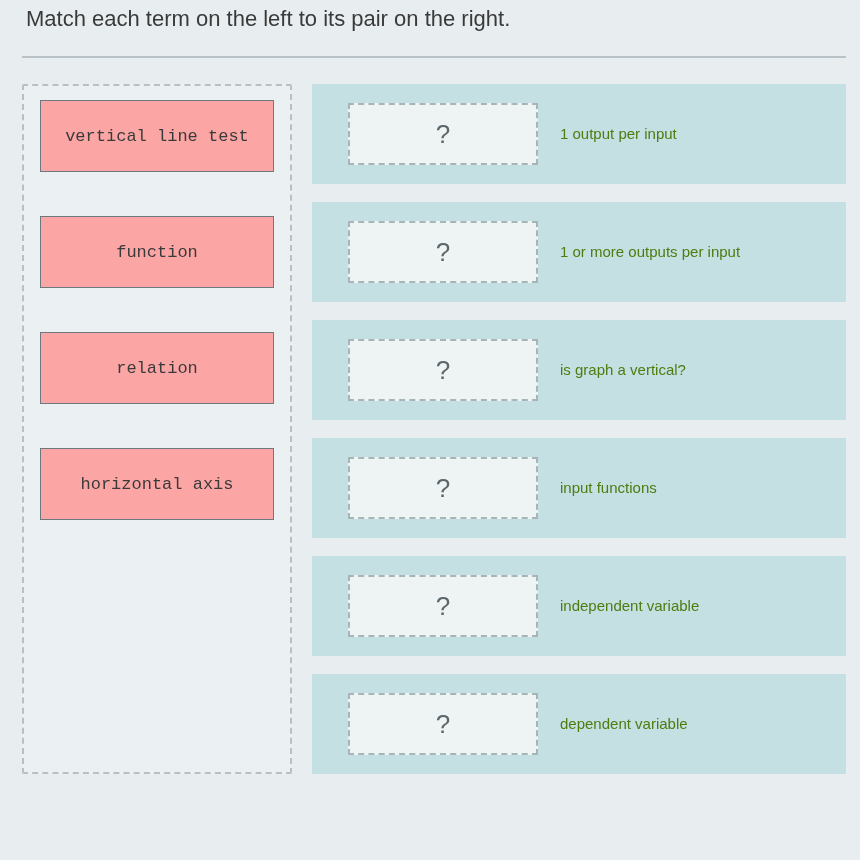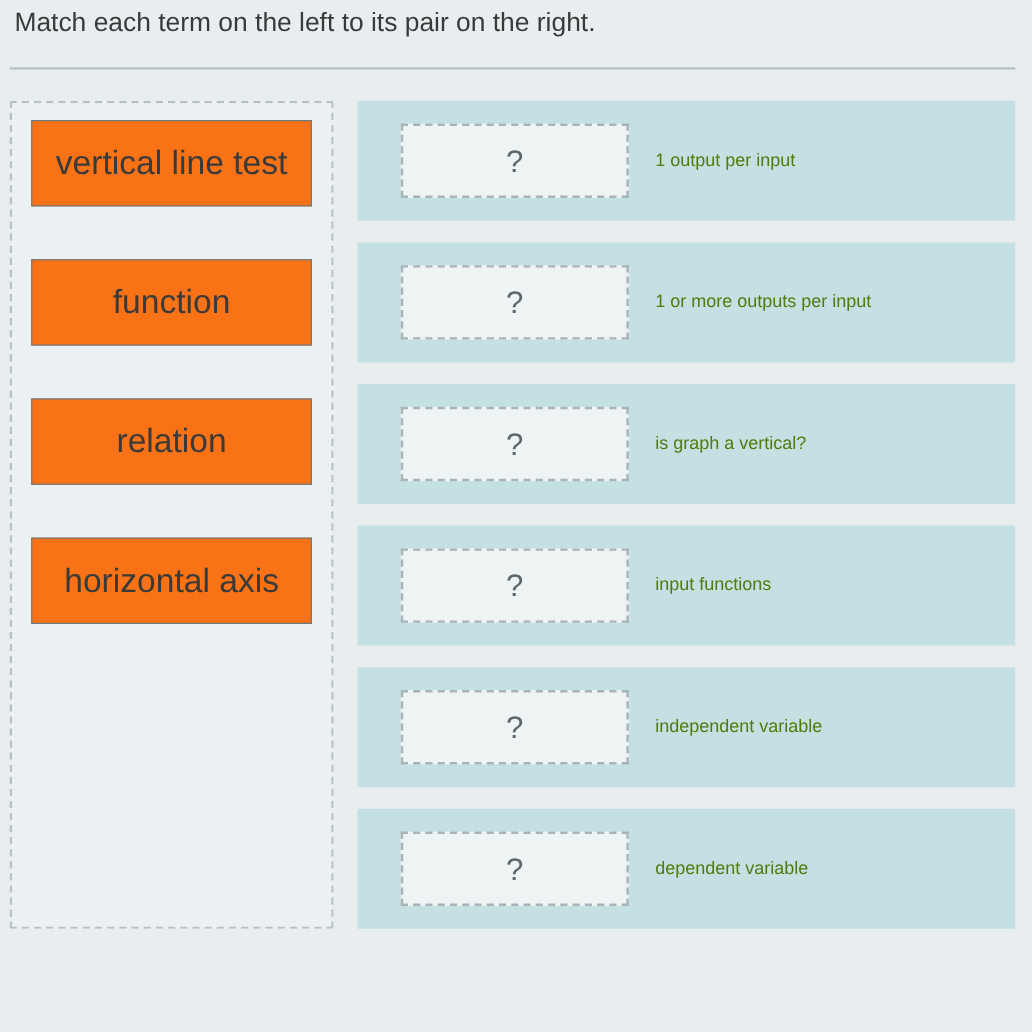--- a/index.html
+++ b/index.html
@@ -4,21 +4,21 @@
 <style>
   * { box-sizing: border-box; margin: 0; padding: 0; }
   html, body { width: 860px; height: 860px; }
   body {
     font-family: Arial, Helvetica, sans-serif;
     background: #e8eef0;
     color: #333;
     padding: 0;
     overflow: hidden;
   }
-  .page { padding: 0 14px 14px 8px; }
+  .page { padding: 0 14px 14px 22px; }
   .instruction {
     font-size: 22px;
     color: #3a3a3a;
     padding: 6px 4px 24px 4px;
   }
   .divider {
     border: none;
     border-top: 2px solid #b8c2c6;
     margin-bottom: 26px;
   }
@@ -30,29 +30,30 @@
     width: 270px;
     border: 2px dashed #b7c0c3;
     border-radius: 2px;
     padding: 14px 16px;
     display: flex;
     flex-direction: column;
     gap: 44px;
     background: rgba(255,255,255,0.15);
   }
   .term-card {
-    background: #f97316;
+    background: #fca5a5;
     border: 1.5px solid #6b7a80;
     height: 72px;
     display: flex;
     align-items: center;
     justify-content: center;
-    font-size: 28px;
+    font-size: 17px;
     color: #3a3a3a;
     cursor: grab;
+    font-family: Liberation Mono, monospace;
   }
   .targets-col {
     flex: 1;
     display: flex;
     flex-direction: column;
     gap: 18px;
   }
   .target-row {
     background: #c4e0e2;
     height: 100px;

